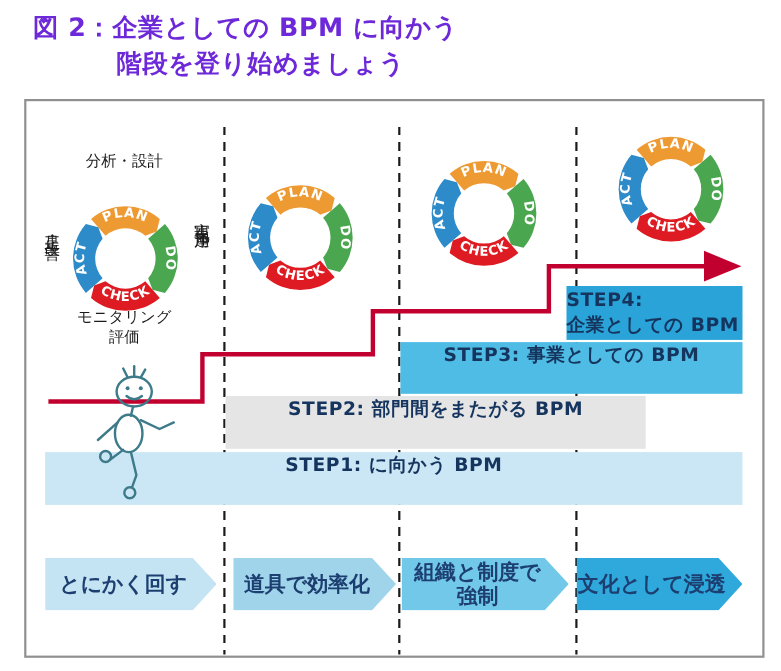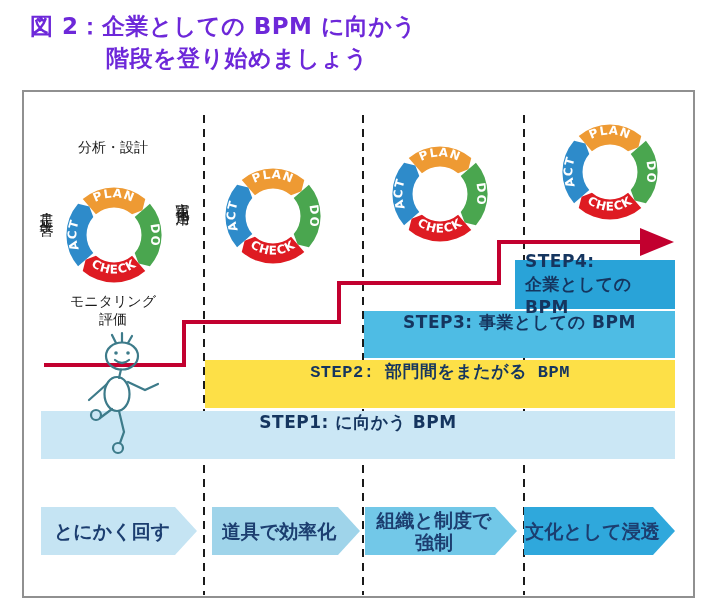--- a/index.html
+++ b/index.html
@@ -30,25 +30,25 @@
     background:repeating-linear-gradient(to bottom,#1a1a1a 0 8px,transparent 8px 14px);
   }
   .dash.d1 { left:179px; } .dash.d2 { left:338px; } .dash.d3 { left:499px; }
 
   
   .step {
     position:absolute; z-index:2; display:flex; align-items:flex-start; justify-content:center;
     color:#15355f; font-weight:bold; font-size:17px; letter-spacing:0.5px;
   }
   .step.s1 { left:17px;  top:319px; width:634px; height:48px; background:#cbe7f5; }
-  .step.s2 { left:181px; top:268px; width:470px; height:48px; background:#fde047;font-family:Liberation Mono, monospace; }
+  .step.s2 { left:181px; top:268px; width:382px; height:48px; background:#e5e5e5; }
   .step.s3 { left:340px; top:219px; width:311px; height:47px; background:#4ebce4; }
   .step.s4 { left:491px; top:168px; width:160px; height:49px; background:#29a3d8;
              flex-direction:column; align-items:flex-start; justify-content:center;
-             padding-left:10px; line-height:23px; }
+             padding-left:0; line-height:23px; }
 
   
   .phase {
     position:absolute; top:415px; height:48px; z-index:2;
     display:flex; flex-direction:column; align-items:center; justify-content:center;
     color:#1c3e70; font-weight:bold; font-size:19px; line-height:22px;
     clip-path:polygon(0 0, calc(100% - 22px) 0, 100% 50%, calc(100% - 22px) 100%, 0 100%);
     padding-right:14px;
   }
   .phase.p1 { left:17px;  width:156px; background:#c5e4f3; }
@@ -65,21 +65,21 @@
   .ring text {
     font-family:"DejaVu Sans","Liberation Sans",sans-serif;
     font-size:13px; font-weight:bold; fill:#ffffff; letter-spacing:1px;
   }
 
   
   .annot { position:absolute; color:#1a1a1a; font-size:14px; font-weight:500;
            z-index:2; line-height:18px; }
   .annot.center { text-align:center; }
   .annot.top    { left:19px; top:46px;  width:140px; }
-  .annot.bottom { left:19px; top:200px; width:140px; }
+  .annot.bottom { left:19px; top:188px; width:140px; }
   .annot.vert   { writing-mode:vertical-rl; text-orientation:upright; letter-spacing:2px; }
   .annot.right  { left:150px; top:100px; height:180px; }
   .annot.left   { left:14px;  top:110px; height:160px; }
 
   
   .stairs  { position:absolute; left:0; top:0; width:673px; height:508px; z-index:3; pointer-events:none; }
   .figure  { position:absolute; left:53px; top:238px; z-index:5; }
 
   .defs-holder { position:absolute; width:0; height:0; overflow:hidden; }
 </style>

